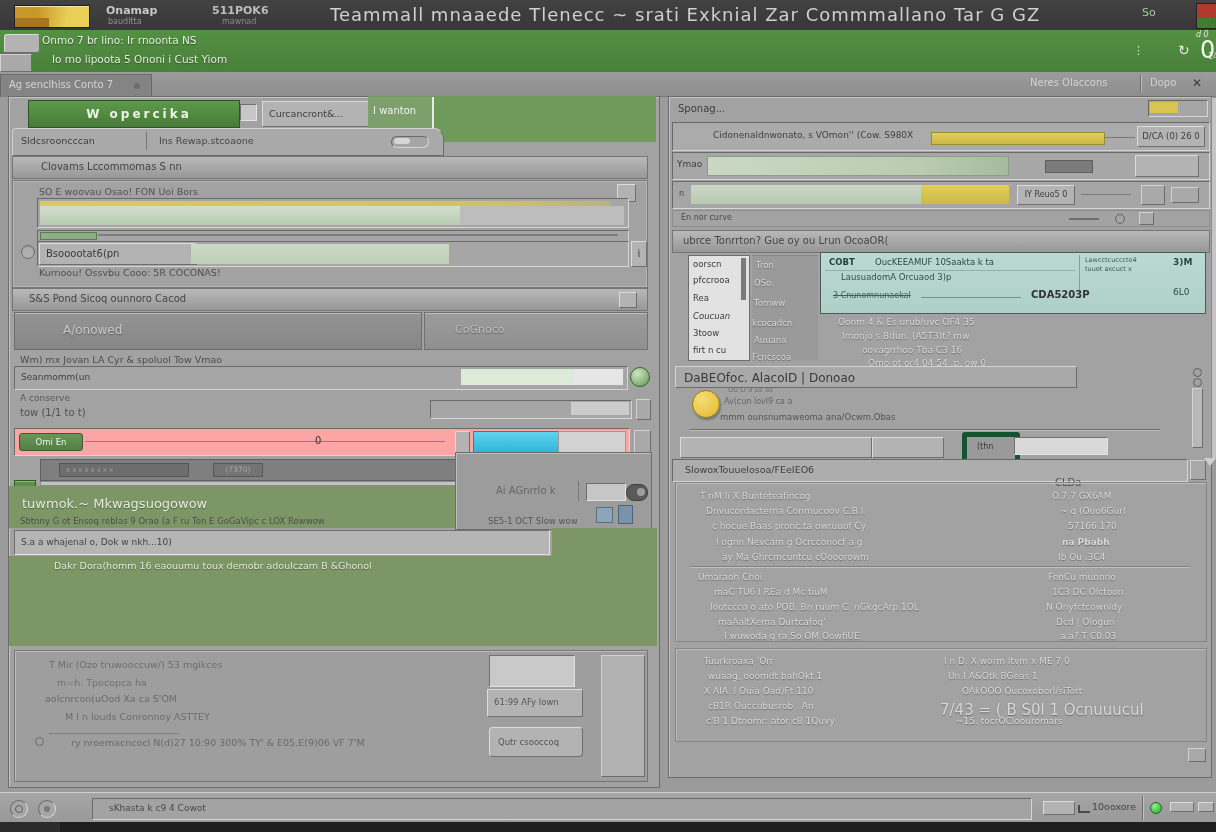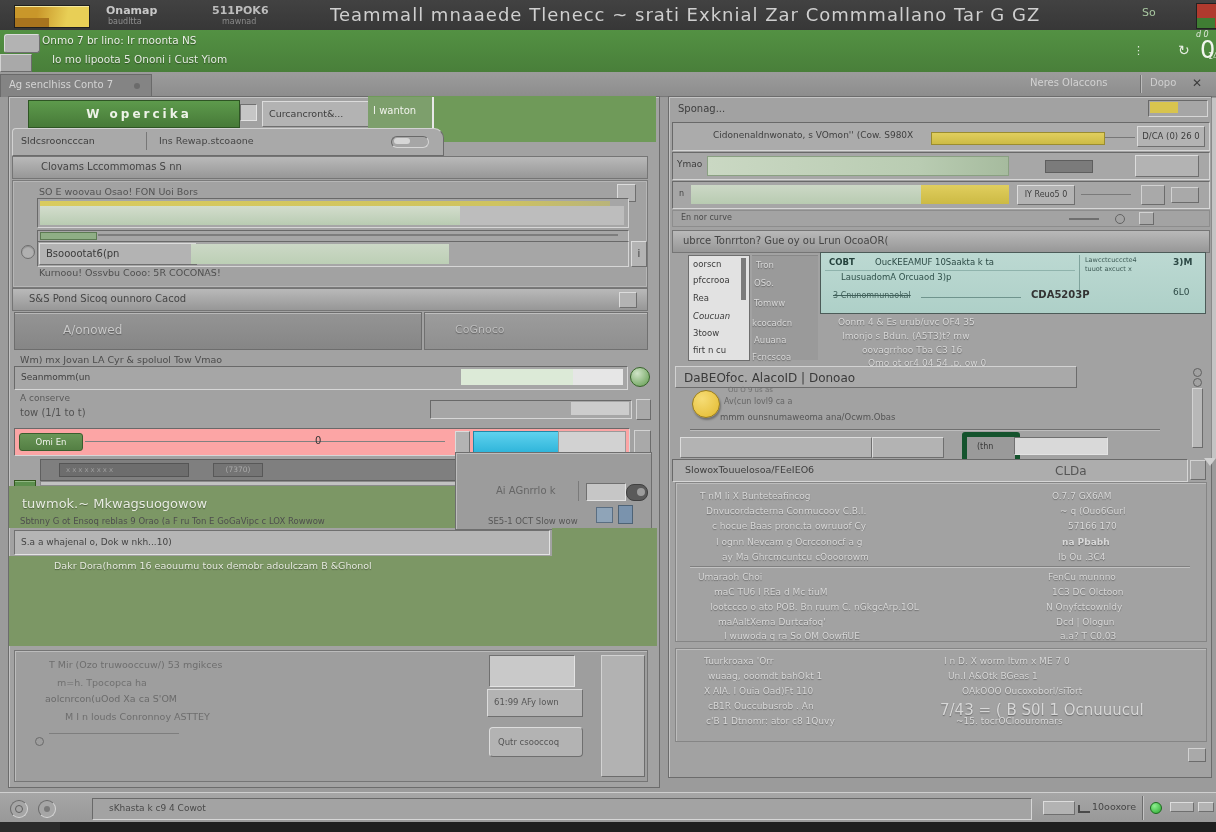--- a/index.html
+++ b/index.html
@@ -178,20 +178,21 @@
   <div class="abs" style="left:9px;top:556px;width:648px;height:90px;background:#7c9765;"></div>
   <div class="abs t" style="left:54px;top:560px;width:560px;font-size:9.5px;color:#e6eadf;text-shadow:0 1px 1px #4a5e3a;">Dakr Dora(homm   16 eaouumu toux demobr adoulczam B    &amp;Ghonol</div>
 
   <div class="abs" style="left:14px;top:650px;width:632px;height:130px;background:#9e9e9e;border:1px solid #757575;box-shadow:inset 1px 1px 0 #bcbcbc;">
     <div class="abs t" style="left:34px;top:8px;width:420px;font-size:9.5px;color:#6e6e6e;">T Mir (Ozo truwooccuw/)   53 mgikces</div>
     <div class="abs t" style="left:42px;top:26px;width:300px;font-size:9.5px;color:#707070;">m=h.   Tpocopca ha</div>
     <div class="abs t" style="left:30px;top:42px;width:320px;font-size:9.5px;color:#6b6b6b;">aolcnrcon(uOod Xa ca S'OM</div>
     <div class="abs t" style="left:50px;top:60px;width:330px;font-size:9.5px;color:#6e6e6e;">M I n louds Conronnoy   ASTTEY</div>
     <div class="abs circ" style="left:20px;top:86px;width:7px;height:7px;border:1px solid #6a6a6a;"></div>
     <div class="abs" style="left:34px;top:82px;width:130px;height:1px;background:#7e7e7e;"></div>
+    <div class="abs t" style="left:56px;top:86px;width:480px;font-size:9.5px;color:#6a6a6a;">ry nroemacncocl N(d)27     10:90  300%  TY'  &amp;  E05.E(9)06    VF 7'M</div>
     <div class="abs recl" style="left:474px;top:4px;width:84px;height:30px;background:#c9c9c9;"></div>
     <div class="abs raised" style="left:472px;top:38px;width:94px;height:26px;">
       <div class="abs t" style="left:6px;top:7px;width:84px;font-size:8.5px;color:#565656;">61:99 AFy lown</div>
     </div>
     <div class="abs raised" style="left:474px;top:76px;width:92px;height:28px;border-radius:4px;">
       <div class="abs t" style="left:8px;top:9px;width:80px;font-size:8.5px;color:#555;">Qutr csooccoq</div>
     </div>
     <div class="abs raised2" style="left:586px;top:4px;width:42px;height:120px;background:#b2b2b2;"></div>
   </div>
 
@@ -291,21 +292,21 @@
 
   <div class="abs raised" style="left:680px;top:437px;width:190px;height:19px;"></div>
   <div class="abs raised" style="left:872px;top:437px;width:70px;height:19px;"></div>
   <div class="abs" style="left:962px;top:432px;width:48px;height:23px;background:#9a9a9a;border:5px solid #14532d;border-radius:3px 3px 0 0;">
     <div class="abs t" style="left:10px;top:5px;width:34px;font-size:8px;color:#393939;">(thn</div>
   </div>
   <div class="abs recl" style="left:1014px;top:437px;width:92px;height:16px;background:#d9d9d9;"></div>
 
   <div class="abs rec" style="left:672px;top:459px;width:514px;height:21px;background:#adadad;">
     <div class="abs t" style="left:12px;top:4px;width:280px;font-size:9.5px;color:#3e3e3e;">SlowoxTouuelosoa/FEeIEO6</div>
-    <div class="abs t" style="left:382px;top:4px;width:60px;font-size:12px;color:#555;">CLDa</div>
+    <div class="abs t" style="left:382px;top:17px;width:60px;font-size:10px;color:#555;">CLDa</div>
   </div>
   <div class="abs raised2" style="left:1190px;top:460px;width:14px;height:18px;"></div>
 
   <div class="abs" style="left:675px;top:482px;width:530px;height:158px;border:1px solid #858585;box-shadow:inset 1px 1px 0 #bdbdbd;">
     <div class="abs t ltxt" style="left:24px;top:8px;width:300px;font-size:9px;">T nM Ii X Bunteteafincog</div>
     <div class="abs t ltxt" style="left:376px;top:8px;width:140px;font-size:9px;">O.7.7 GX6AM</div>
     <div class="abs t ltxt" style="left:30px;top:23px;width:300px;font-size:9px;">Dnvucordacterna Conmucoov C.B.I.</div>
     <div class="abs t ltxt" style="left:384px;top:23px;width:140px;font-size:9px;">~ q (Ouo6Gurl</div>
     <div class="abs t ltxt" style="left:36px;top:38px;width:300px;font-size:9px;">c hocue Baas pronc.ta owruuof Cy</div>
     <div class="abs t ltxt" style="left:392px;top:38px;width:140px;font-size:9px;">57166 170</div>

